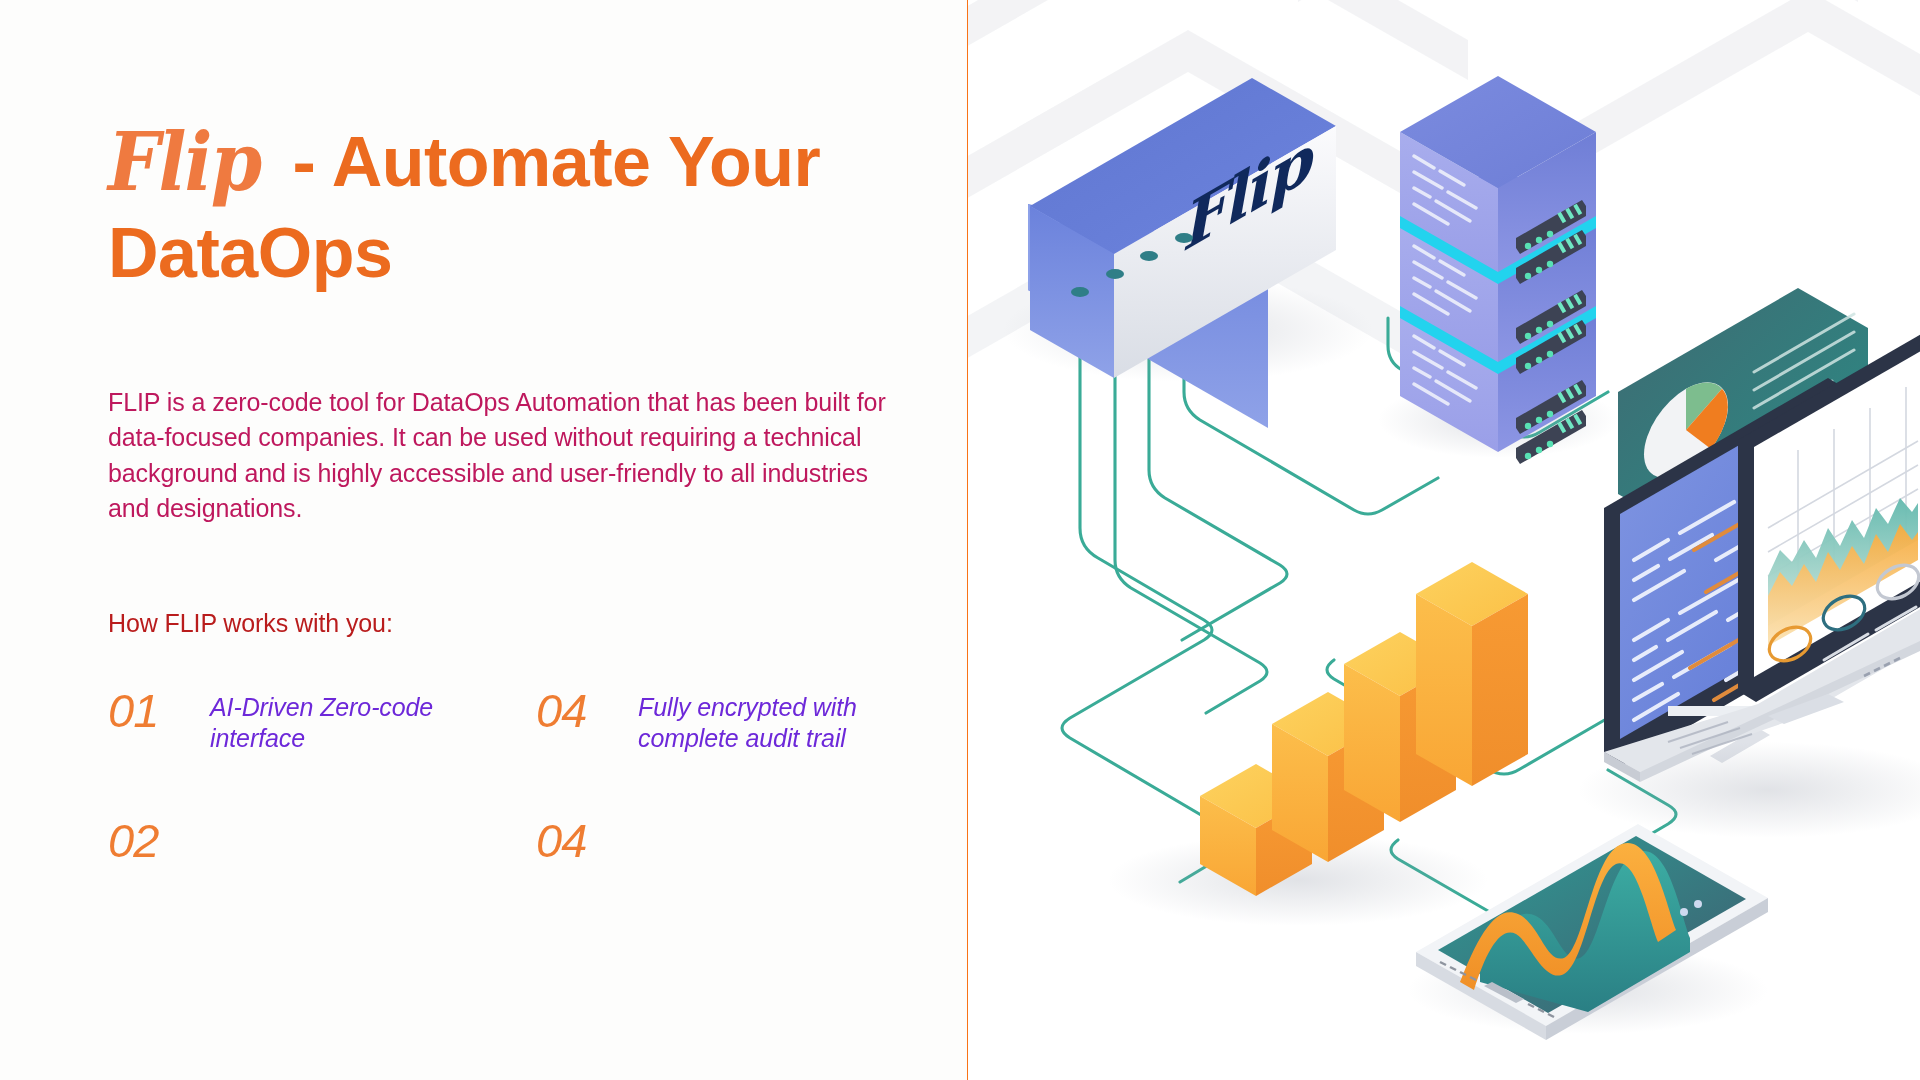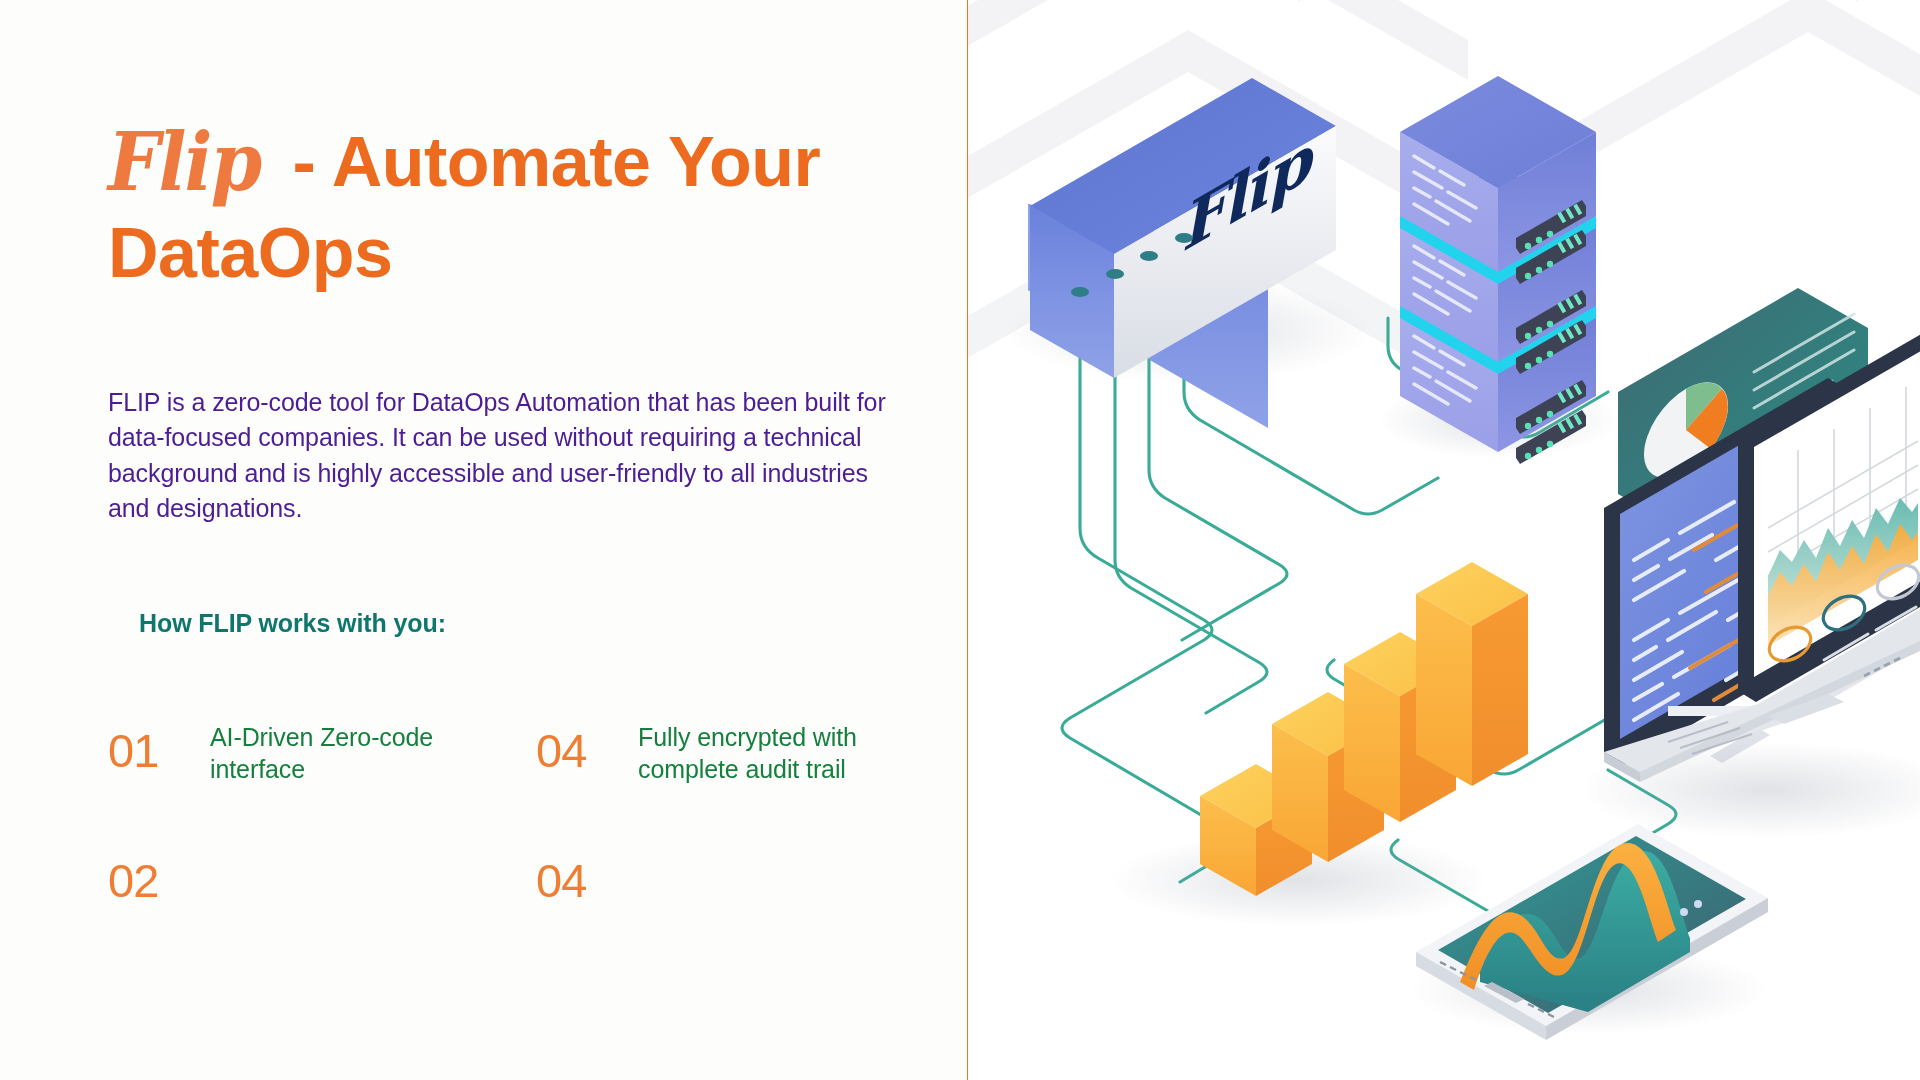--- a/index.html
+++ b/index.html
@@ -36,56 +36,56 @@
     letter-spacing:-2px;
     display:inline-block;
     transform:translateY(4px) scaleX(0.92);
     transform-origin:left center;
   }
   .para {
     margin-top:88px;
     width:800px;
     font-size:25px;
     line-height:1.42;
-    color:#4c1d95;
+    color:#be185d;
     letter-spacing:-0.1px;
   }
   .works-title {
     margin-top:82px;
     font-size:25px;
-    font-weight:700;
-    color:#0f766e;
+    font-weight:400;
+    color:#b91c1c;
     letter-spacing:-0.1px;
-    margin-left:31px;
   }
   .feature-grid {
     margin-top:48px;
     width:870px;
     display:grid;
     grid-template-columns:420px 420px;
     grid-auto-rows:130px;
     column-gap:8px;
   }
   .feature {
     display:flex;
-    align-items:center;
+    align-items:flex-start;
     gap:20px;
+    font-style:italic;
   }
   .feature-num {
     font-size:47px;
     font-weight:400;
     color:#ef7d32;
     line-height:1.05;
     letter-spacing:-1px;
     min-width:82px;
   }
   .feature-text {
     font-size:25px;
     line-height:1.26;
-    color:#15803d;
+    color:#6d28d9;
     padding-top:6px;
     letter-spacing:-0.1px;
   }
 
   
   .right-panel {
     width:952px; height:1080px;
     position:relative;
     background:#ffffff;
     overflow:hidden;

